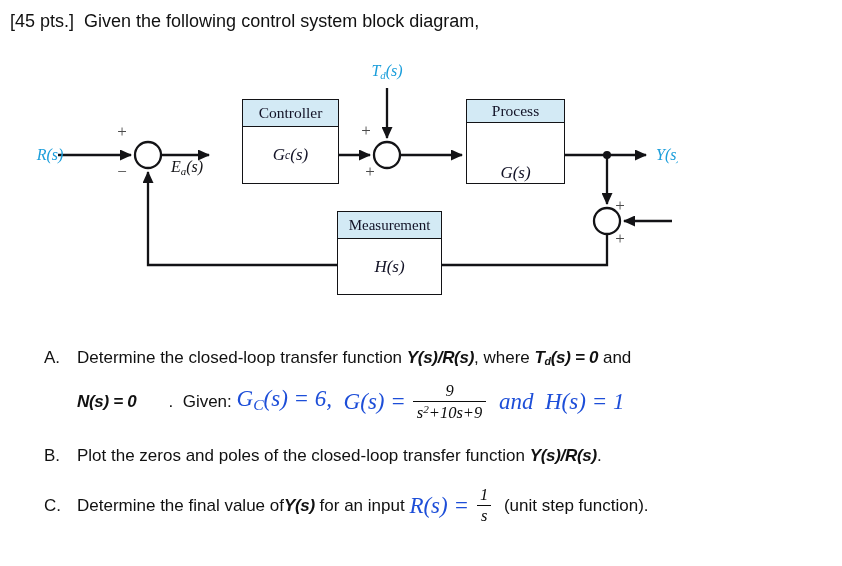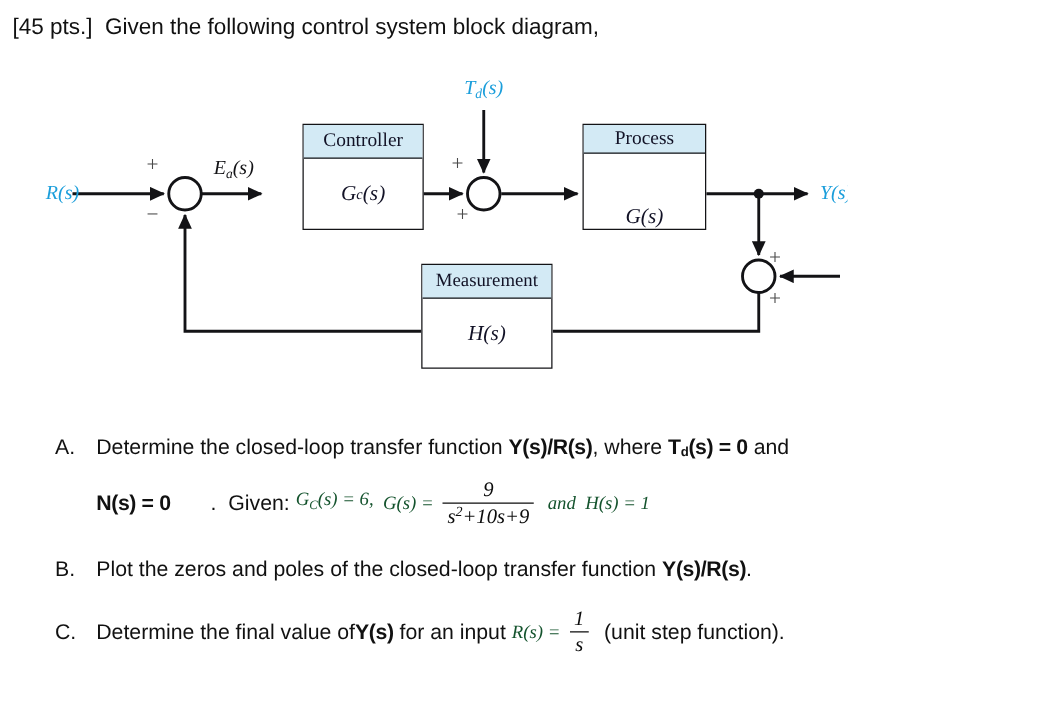--- a/index.html
+++ b/index.html
@@ -56,54 +56,54 @@
     font-style: italic;
   }
   .sig-label {
     position: absolute;
     font-family: "Liberation Serif", serif;
     font-style: italic;
     font-size: 16px;
     color: var(--signal);
     text-align: center;
   }
-  .sig-label.dark { color: var(--ink); }
+  .sig-label.dark { color: var(--ink); margin-top: 32px; }
   .sub { font-size: 0.68em; vertical-align: -0.28em; }
   .sup { font-size: 0.68em; vertical-align: 0.45em; }
   .sign {
     position: absolute;
     font-family: "Liberation Serif", serif;
     font-size: 17px;
     color: var(--sign);
     width: 14px; text-align: center;
     line-height: 17px;
   }
   
   .q {
     position: absolute;
     left: 44px;
     width: 780px;
     font-size: 17px;
     color: #111;
     line-height: 24px;
   }
   .qlabel { display: inline-block; width: 33px; }
-  .bi { font-weight: bold; letter-spacing: -0.3px; }
+  .bi { font-weight: bold; font-style: italic; letter-spacing: -0.3px; }
   .bi .sub { font-size: 0.62em; vertical-align: -0.18em; }
   .mathline {
     padding-left: 33px;
     margin-top: 9px;
     display: flex;
     align-items: center;
   }
   .math {
     font-family: "Liberation Serif", serif;
     font-style: italic;
-    font-size: 15px;
-    color: #14532d;
+    font-size: 23px;
+    color: #1d4ed8;
     white-space: pre;
   }
   .frac {
     display: inline-flex;
     flex-direction: column;
     align-items: center;
     font-family: "Liberation Serif", serif;
     font-style: italic;
     font-size: 16.5px;
     color: #0c0c0c;

